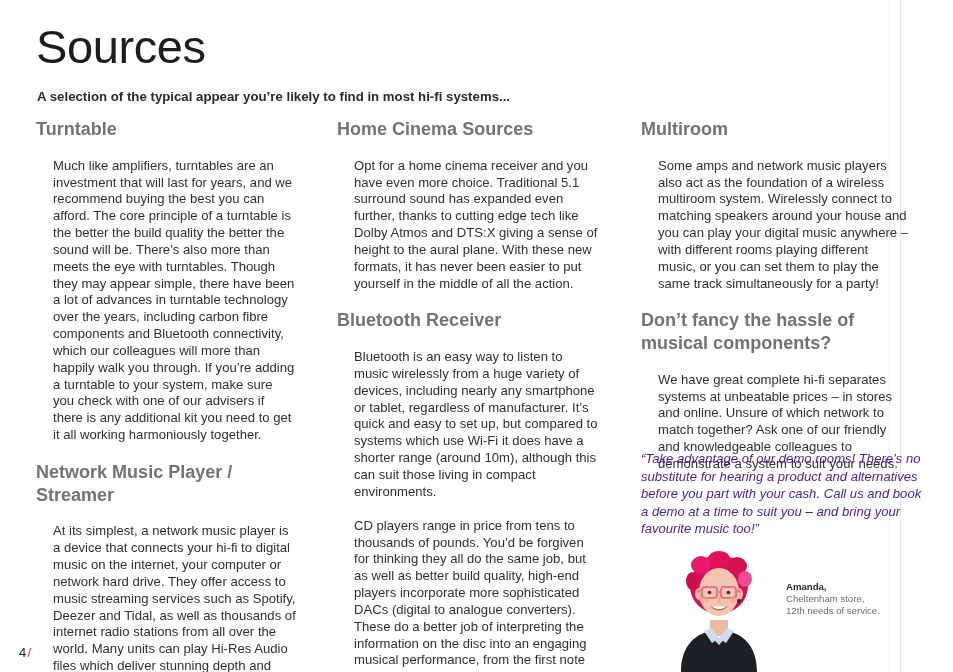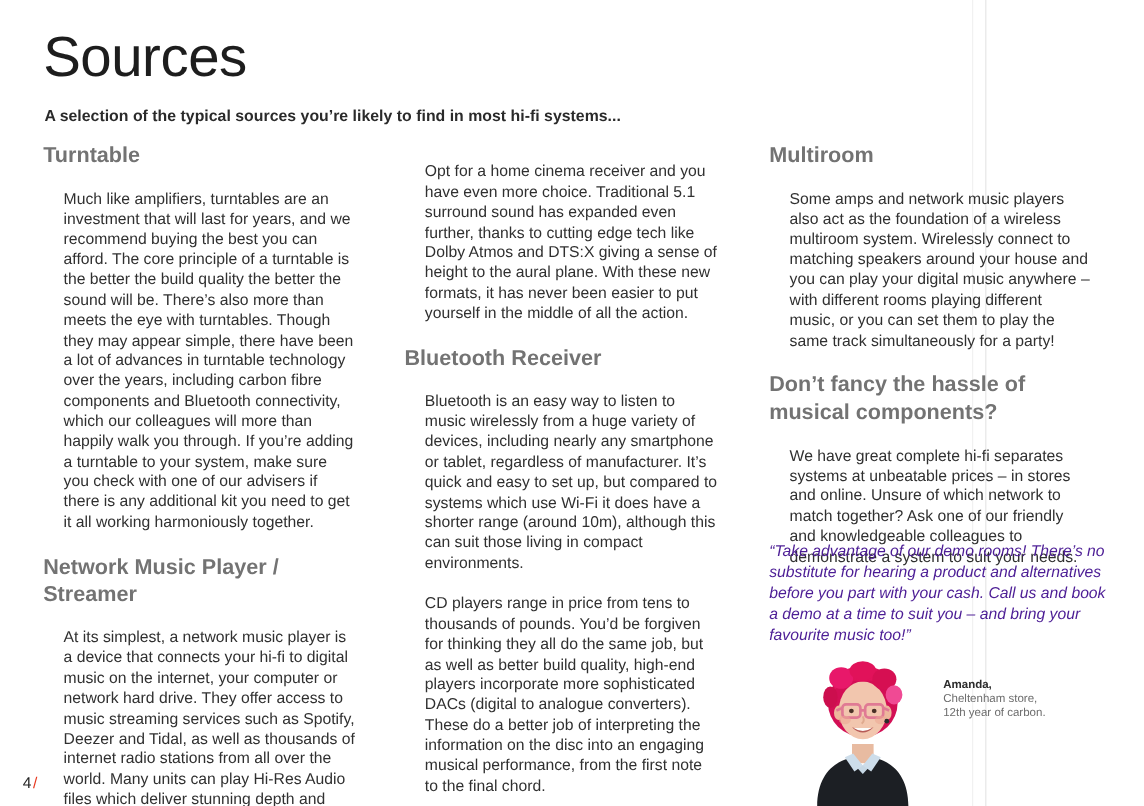--- a/index.html
+++ b/index.html
@@ -10,21 +10,21 @@
     background: #ffffff;
     font-family: "Liberation Sans", sans-serif;
     color: #2b2b2b;
     overflow: hidden;
     position: relative;
   }
 
   .page {
     position: absolute;
     left: 0; top: 0;
-    width: 822px;
+    width: 901px;
     height: 672px;
     background: #ffffff;
   }
 
   
   .page-edge {
     position: absolute;
     top: 0; right: 0;
     width: 1px; height: 672px;
     background: #e6e6e6;
@@ -107,21 +107,21 @@
     width: 124px;
     height: 124px;
     overflow: hidden;
   }
   .photo svg { display: block; }
 
   
   .caption {
     position: absolute;
     left: 786px;
-    top: 565px;
+    top: 581px;
     width: 160px;
     font-size: 9.6px;
     line-height: 11.8px;
     color: #6d6d6d;
   }
   .caption .cap-name {
     font-weight: 700;
     color: #2b2b2b;
   }
 
@@ -142,37 +142,38 @@
 </style>
 </head>
 <body>
 
 <div class="page">
 
   <div class="page-edge"></div>
   <div class="page-edge2"></div>
 
   <div class="title">Sources</div>
-  <div class="subtitle">A selection of the typical sources you’re likely to find in most hi-fi systems...</div>
+  <div class="subtitle">A selection of the typical appear you’re likely to find in most hi-fi systems...</div>
 
   <div class="cols">
 
     <div class="col col-1">
       <div class="sec">
         <h3>Turntable</h3>
         <p>Much like amplifiers, turntables are an investment that will last for years, and we recommend buying the best you can afford. The core principle of a turntable is the better the build quality the better the sound will be. There’s also more than meets the eye with turntables. Though they may appear simple, there have been a lot of advances in turntable technology over the years, including carbon fibre components and Bluetooth connectivity, which our colleagues will more than happily walk you through. If you’re adding a turntable to your system, make sure you check with one of our advisers if there is any additional kit you need to get it all working harmoniously together.</p>
       </div>
       <div class="sec">
         <h3>Network Music Player / Streamer</h3>
         <p>At its simplest, a network music player is a device that connects your hi-fi to digital music on the internet, your computer or network hard drive. They offer access to music streaming services such as Spotify, Deezer and Tidal, as well as thousands of internet radio stations from all over the world. Many units can play Hi-Res Audio files which deliver stunning depth and clarity. Like CD players, they differ in quality, with better models giving your digital music a big boost in clarity.</p>
       </div>
     </div>
 
     <div class="col col-2">
       <div class="sec">
+        <h3>Home Cinema Sources</h3>
         <p>Opt for a home cinema receiver and you have even more choice. Traditional 5.1 surround sound has expanded even further, thanks to cutting edge tech like Dolby Atmos and DTS:X giving a sense of height to the aural plane. With these new formats, it has never been easier to put yourself in the middle of all the action.</p>
       </div>
       <div class="sec">
         <h3>Bluetooth Receiver</h3>
         <p>Bluetooth is an easy way to listen to music wirelessly from a huge variety of devices, including nearly any smartphone or tablet, regardless of manufacturer. It’s quick and easy to set up, but compared to systems which use Wi-Fi it does have a shorter range (around 10m), although this can suit those living in compact environments.</p>
       </div>
       <div class="sec">
         <p>CD players range in price from tens to thousands of pounds. You’d be forgiven for thinking they all do the same job, but as well as better build quality, high-end players incorporate more sophisticated DACs (digital to analogue converters). These do a better job of interpreting the information on the disc into an engaging musical performance, from the first note to the final chord.</p>
       </div>
     </div>
@@ -238,20 +239,20 @@
       <ellipse cx="47" cy="52" rx="5" ry="3.5" fill="#eca893" fill-opacity="0.55"></ellipse>
       <ellipse cx="77" cy="52" rx="5" ry="3.5" fill="#eca893" fill-opacity="0.55"></ellipse>
 
       <circle cx="82" cy="53" r="2" fill="#2a2a2a"></circle>
     </svg>
   </div>
 
   <div class="caption">
     <div class="cap-name">Amanda,</div>
     <div>Cheltenham store,</div>
-    <div>12th year of carbon.</div>
+    <div>12th needs of service.</div>
   </div>
 
   <div class="footer">
     <span>4</span><span class="slash">/</span>
   </div>
 
 </div>
 
 </body></html>

